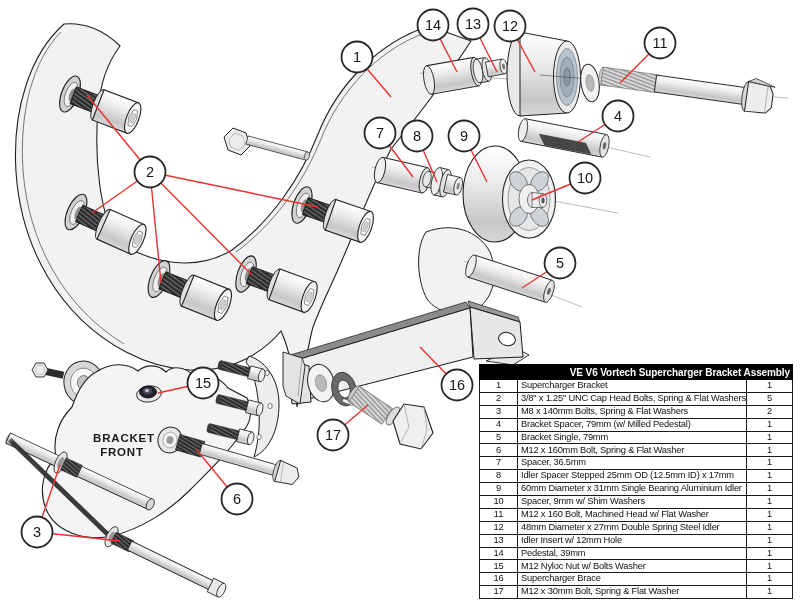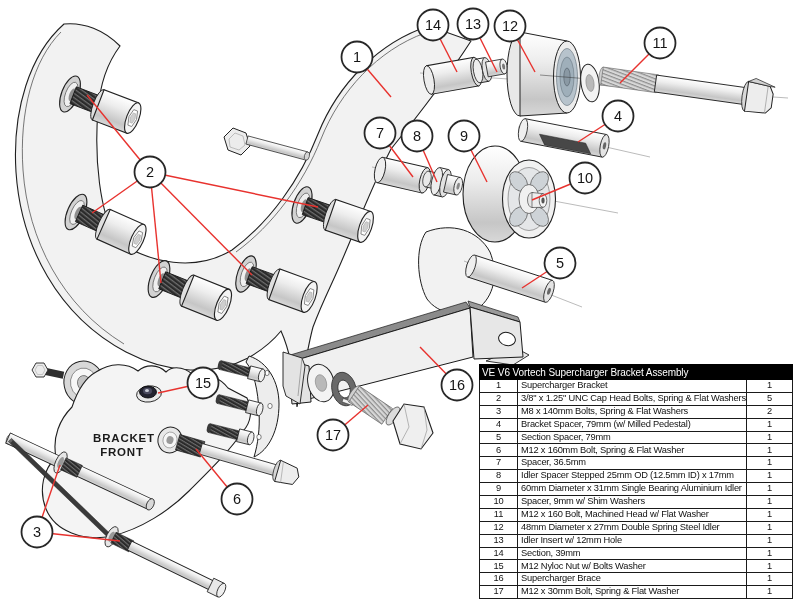--- a/index.html
+++ b/index.html
@@ -1,22 +1,22 @@
 <!DOCTYPE html>
 <html><head>
 <meta charset="utf-8">
 <style>
   html,body{margin:0;padding:0;background:#fff;}
   .stage{position:relative;width:800px;height:600px;background:#ffffff;overflow:hidden;
          font-family:"Liberation Sans",sans-serif;}
   svg text{font-family:"Liberation Sans",sans-serif;}
   table.parts{position:absolute;left:479px;top:364px;width:313px;border-collapse:collapse;
               background:#fff;table-layout:fixed;}
-  table.parts th{background:#000;color:#fff;font-size:10px;font-weight:normal;
-                 border:1px solid #000;padding:1px 2px;height:12px;text-align:left;
+  table.parts th{background:#000;color:#fff;font-size:10px;font-weight:bold;
+                 border:1px solid #000;padding:1px 2px;height:12px;text-align:right;
                  letter-spacing:-0.1px;}
   table.parts td{border:1px solid #1a1a1a;font-size:9.3px;line-height:1.05;color:#111;
                  padding:0 3px;height:10.9px;letter-spacing:-0.2px;white-space:nowrap;
                  overflow:hidden;}
   table.parts td.c{text-align:center;padding:0.5px 1px;}
 </style>
 </head>
 <body>
 
 <div class="stage">
@@ -368,21 +368,21 @@
           <td>M8 x 140mm Bolts, Spring &amp; Flat Washers</td>
           <td class="c">2</td>
         </tr>
         <tr>
           <td class="c">4</td>
           <td>Bracket Spacer, 79mm (w/ Milled Pedestal)</td>
           <td class="c">1</td>
         </tr>
         <tr>
           <td class="c">5</td>
-          <td>Section Spacer, 79mm</td>
+          <td>Bracket Single, 79mm</td>
           <td class="c">1</td>
         </tr>
         <tr>
           <td class="c">6</td>
           <td>M12 x 160mm Bolt, Spring &amp; Flat Washer</td>
           <td class="c">1</td>
         </tr>
         <tr>
           <td class="c">7</td>
           <td>Spacer, 36.5mm</td>
@@ -413,21 +413,21 @@
           <td>48mm Diameter x 27mm Double Spring Steel Idler</td>
           <td class="c">1</td>
         </tr>
         <tr>
           <td class="c">13</td>
           <td>Idler Insert w/ 12mm Hole</td>
           <td class="c">1</td>
         </tr>
         <tr>
           <td class="c">14</td>
-          <td>Section, 39mm</td>
+          <td>Pedestal, 39mm</td>
           <td class="c">1</td>
         </tr>
         <tr>
           <td class="c">15</td>
           <td>M12 Nyloc Nut w/ Bolts Washer</td>
           <td class="c">1</td>
         </tr>
         <tr>
           <td class="c">16</td>
           <td>Supercharger Brace</td>

